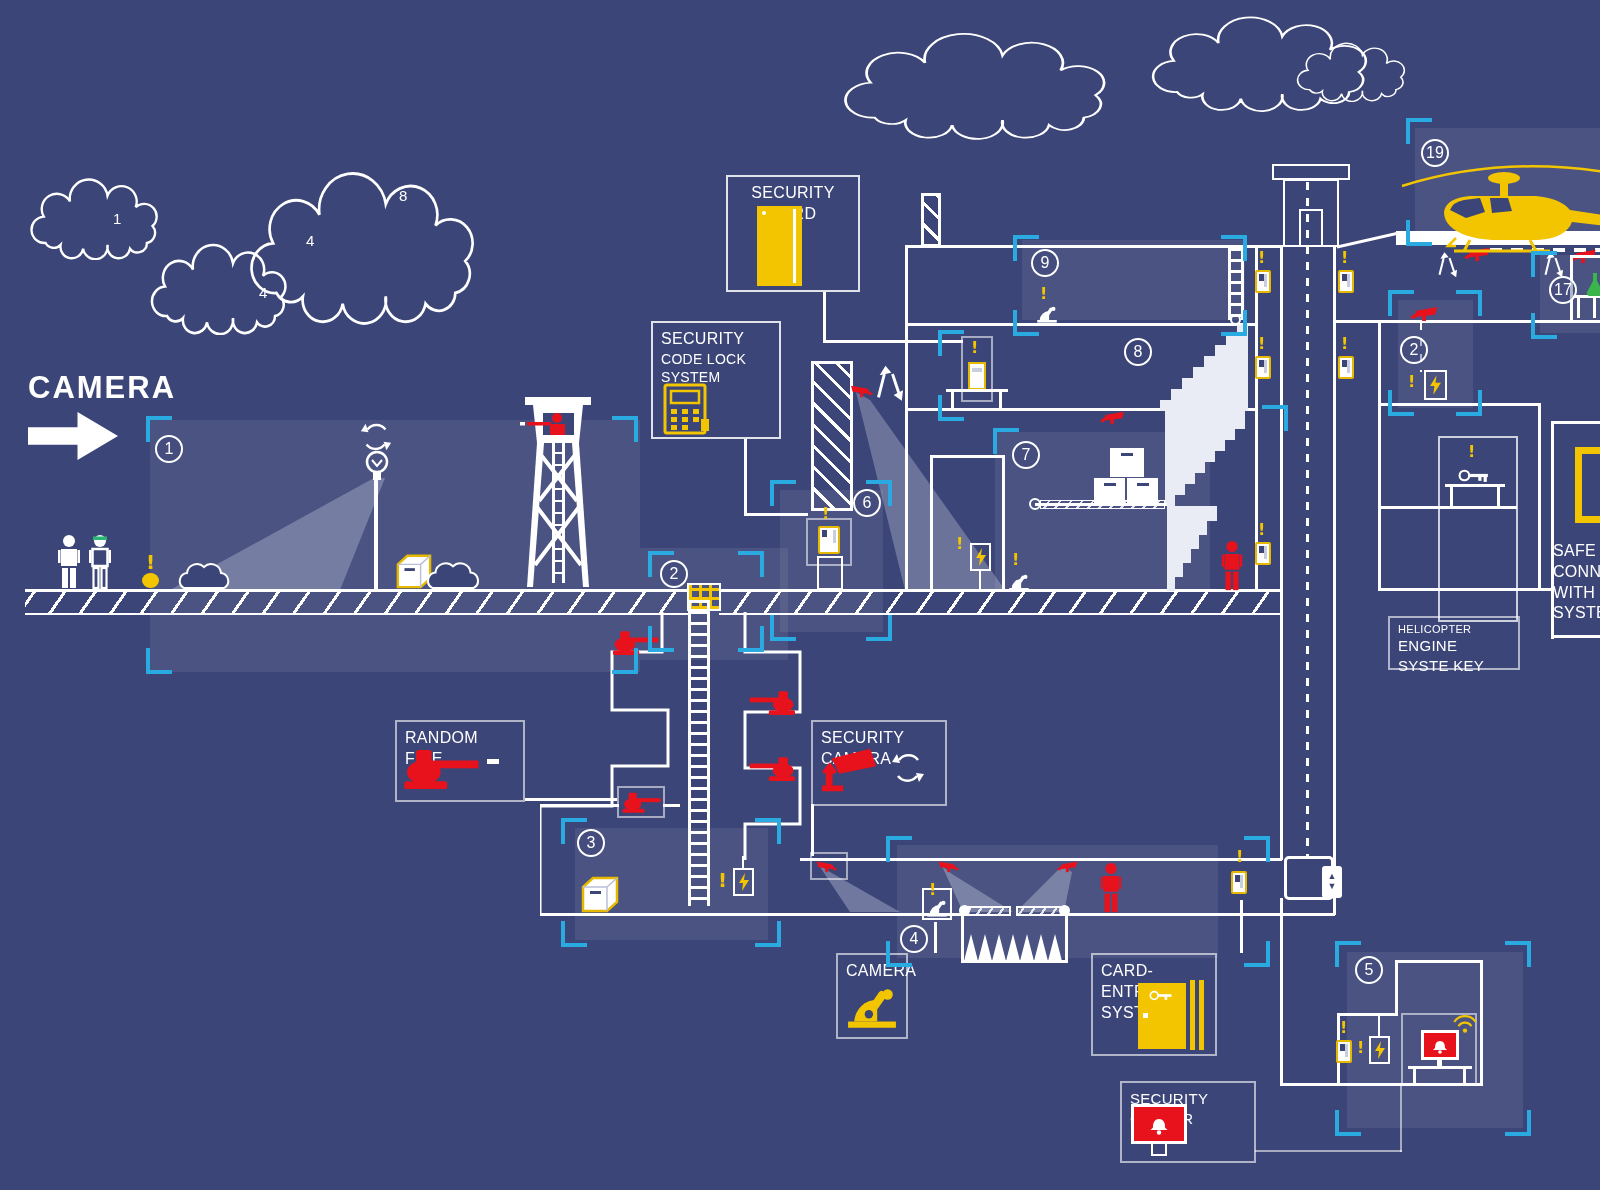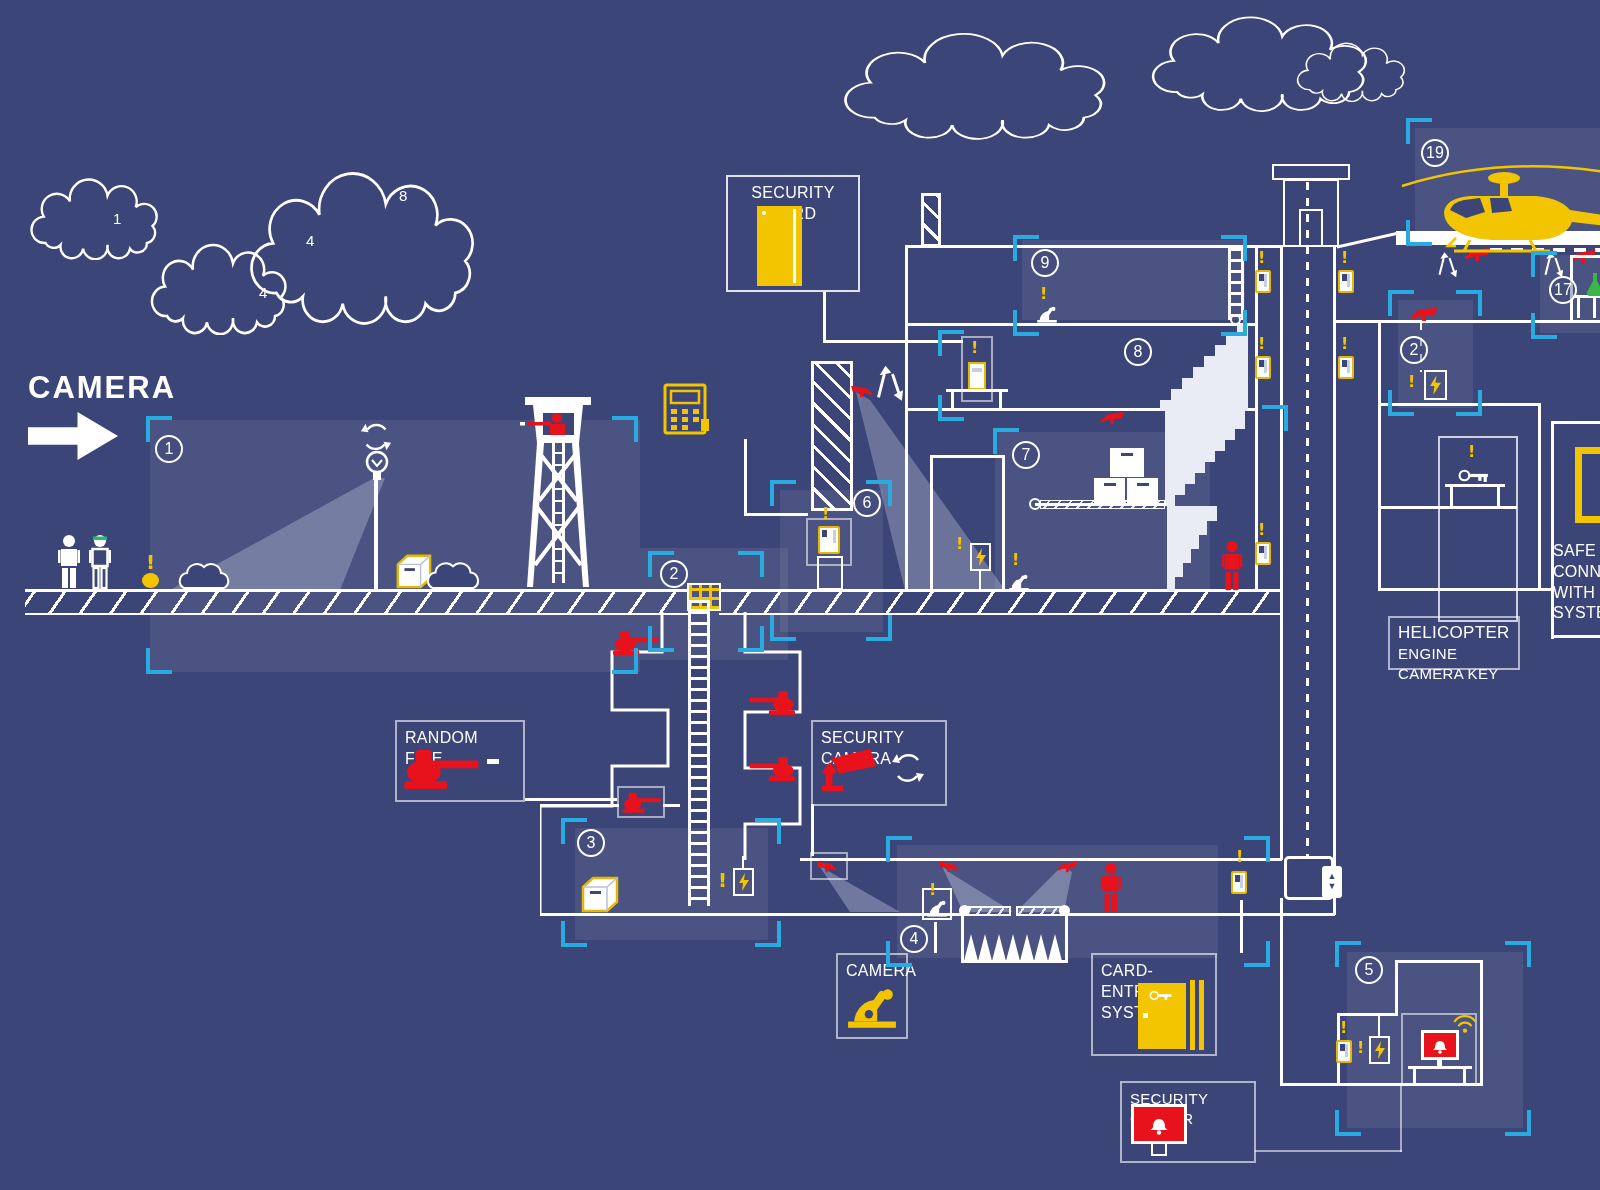--- a/index.html
+++ b/index.html
@@ -560,20 +560,24 @@
   <div class="lbox" style="left:726px;top:175px;width:134px;height:117px;text-align:center">
     <span class="lt">SECURITY CARD</span>
   </div>
   <div class="card-big" style="left:757px;top:206px;width:45px;height:80px">
       <i></i>
       <b></b>
     </div>
 
   <div class="wl" style="left:744px;top:439px;width:3px;height:76px"></div>
   <div class="wl" style="left:744px;top:513px;width:64px;height:3px"></div>
+  <div class="lbox" style="left:651px;top:321px;width:130px;height:118px;font-size:15px">
+    <span class="lt">SECURITY</span>
+    <span class="lt" style="font-size:14px">CODE LOCK SYSTEM</span>
+  </div>
   <svg class="abs" style="left:663px;top:383px" width="48" height="52" viewBox="0 0 48 52">
     <rect x="2" y="2" width="40" height="48" rx="2" fill="none" stroke="#f2c500" stroke-width="3"></rect>
     <rect x="8" y="8" width="28" height="12" fill="none" stroke="#f2c500" stroke-width="2.5"></rect>
     <g fill="#f2c500">
       <rect x="8" y="26" width="6" height="5"></rect>
         <rect x="19" y="26" width="6" height="5"></rect>
         <rect x="30" y="26" width="6" height="5"></rect>
       <rect x="8" y="34" width="6" height="5"></rect>
         <rect x="19" y="34" width="6" height="5"></rect>
         <rect x="30" y="34" width="6" height="5"></rect>
@@ -653,22 +657,22 @@
   </div>
   <div class="obox" style="left:1131px;top:1104px;width:56px;height:40px;border-width:3px;background:#e8121d">
     <svg style="margin:6px auto" width="20" height="22" viewBox="0 0 16 18">
         <path d="M3 12 Q3 5 8 5 Q13 5 13 12 L15 14 H1 Z" fill="#fff"></path>
         <circle cx="8" cy="16" r="1.8" fill="#fff"></circle>
       </svg>
   </div>
   <div class="obox" style="left:1151px;top:1144px;width:16px;height:12px;border-width:2px;border-top:none"></div>
 
   <div class="lbox" style="left:1388px;top:616px;width:132px;height:54px;padding:4px 8px;border-color:rgba(255,255,255,.6)">
-    <span class="lt" style="font-size:17px">HELICOPTER</span>
-    <span class="lt" style="font-size:15px">ENGINE CAMERA KEY</span>
+    <span class="lt" style="font-size:11px">HELICOPTER</span>
+    <span class="lt" style="font-size:15px">ENGINE SYSTE KEY</span>
   </div>
 
   <svg class="abs" style="left:1400px;top:150px" width="222" height="105" viewBox="0 0 222 105">
     <path d="M2 36 Q104 4 218 24" fill="none" stroke="#f2c500" stroke-width="2.5"></path>
     <ellipse cx="104" cy="28" rx="16" ry="6" fill="#f2c500"></ellipse>
     <rect x="100" y="30" width="8" height="16" fill="#f2c500"></rect>
     <path d="M44 62 Q46 48 70 46 L136 46 Q160 48 170 60 L222 68 L222 78 L172 72 Q166 88 138 90 L92 90 Q62 88 50 76 Q44 70 44 62 Z" fill="#f2c500"></path>
     <path d="M50 60 Q53 52 64 50 L80 48 L85 62 L66 68 Z" fill="#3b4577"></path>
     <path d="M90 48 L108 48 L112 61 L92 63 Z" fill="#3b4577"></path>
     <path d="M70 90 L64 101 M130 90 L136 101 M54 101 L150 101" stroke="#f2c500" stroke-width="3" fill="none"></path>

